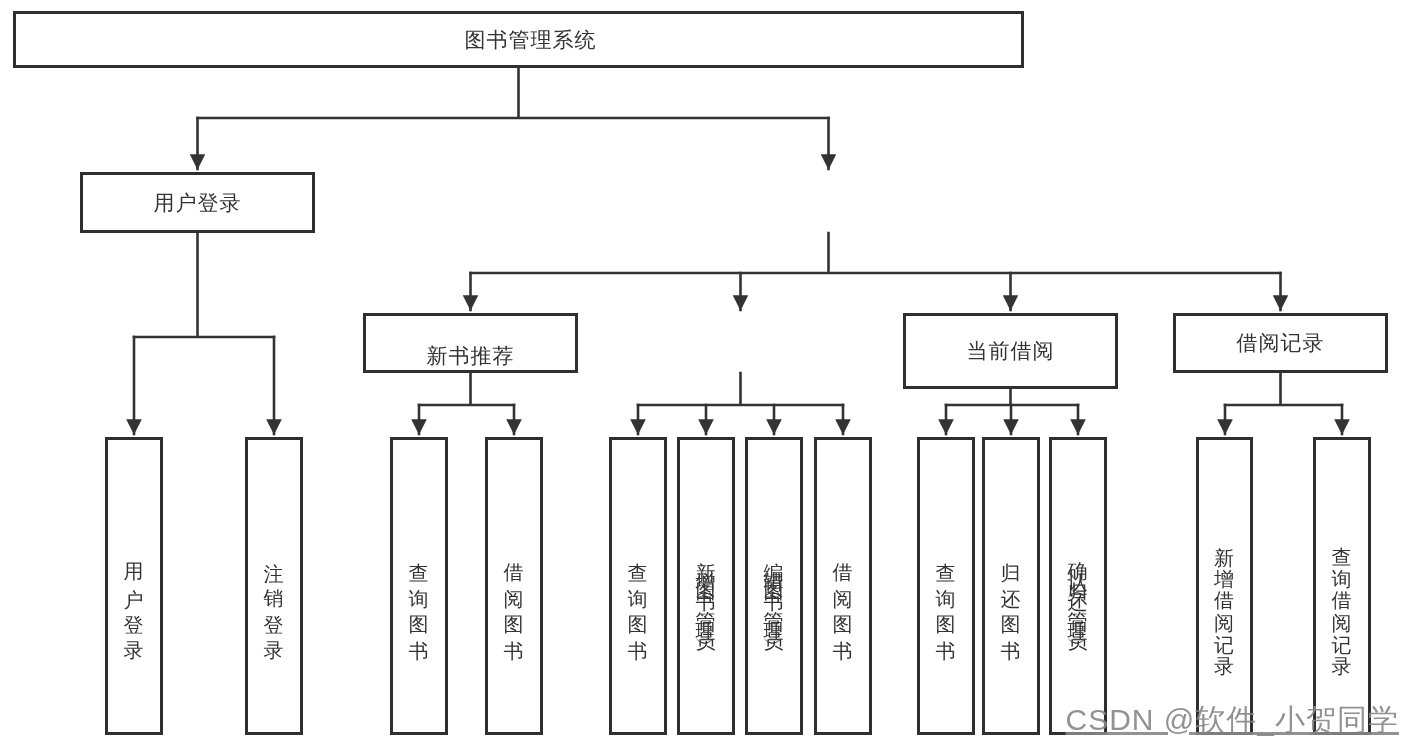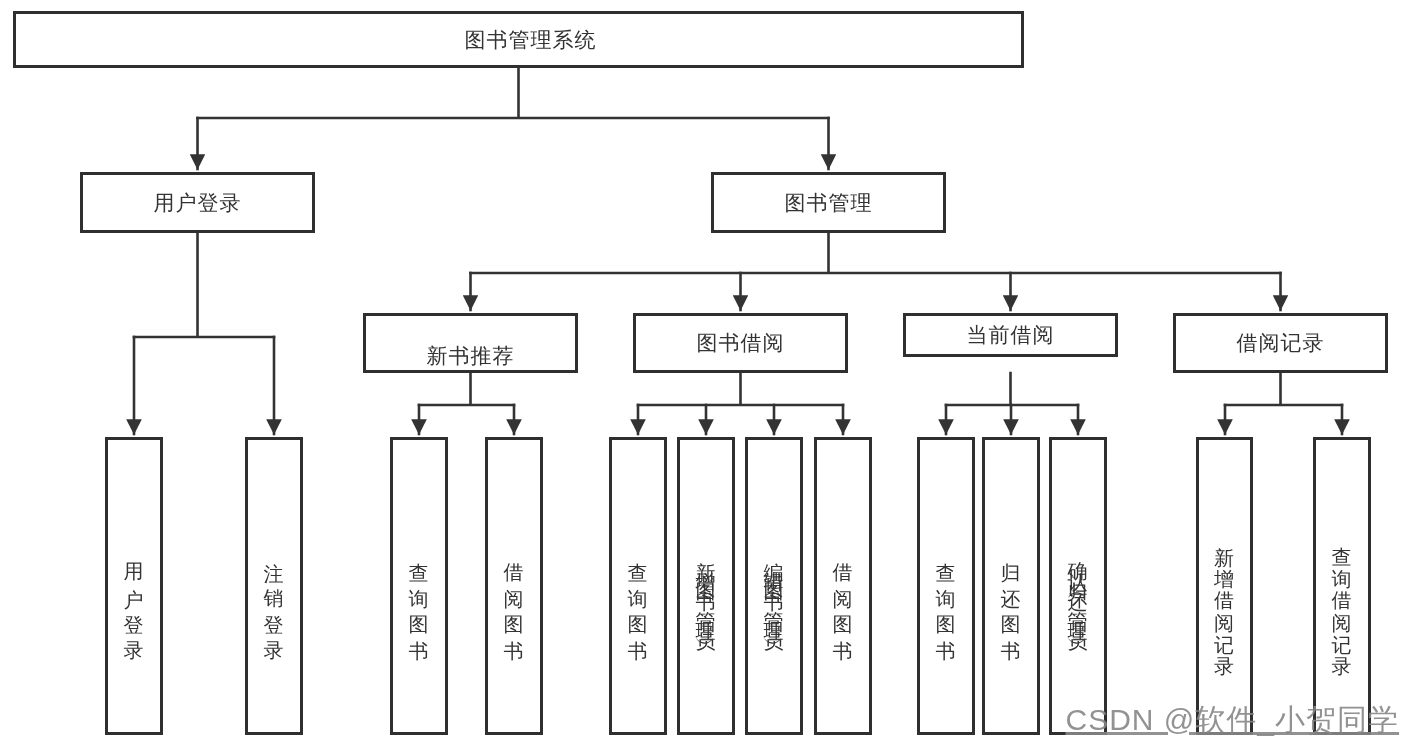--- a/index.html
+++ b/index.html
@@ -111,31 +111,25 @@
     </g>
   </svg>
 
   <div class="hbox" style="left:13px; top:11px; width:1011px; height:57px;padding-left:24px;">
     <span>图书管理系统</span>
   </div>
 
   <div class="hbox" style="left:80px; top:172px; width:235px; height:61px;">
     <span>用户登录</span>
   </div>
-  <div class="hbox" style="left:711px; top:172px; width:235px; height:61px;">
-    <span>图书管理</span>
-  </div>
 
   <div class="hbox" style="left:363px; top:313px; width:215px; height:60px;align-items:flex-end;">
     <span>新书推荐</span>
   </div>
-  <div class="hbox" style="left:633px; top:313px; width:215px; height:60px;">
-    <span>图书借阅</span>
-  </div>
-  <div class="hbox" style="left:903px; top:313px; width:215px; height:44px;">
+  <div class="hbox" style="left:903px; top:313px; width:215px; height:76px;">
     <span>当前借阅</span>
   </div>
   <div class="hbox" style="left:1173px; top:313px; width:215px; height:60px;text-align:right;">
     <span>借阅记录</span>
   </div>
 
   <div class="vbox" style="left:105px;">
     <span class="vt ls4">用户登录</span>
   </div>
   <div class="vbox" style="left:245px;">

